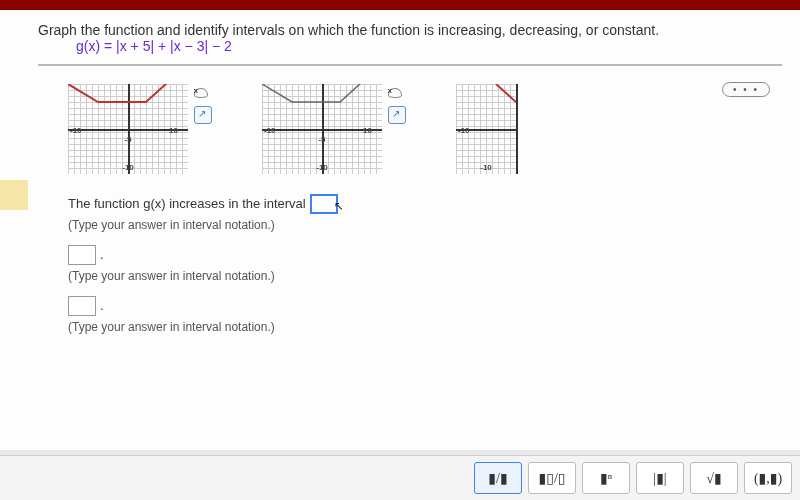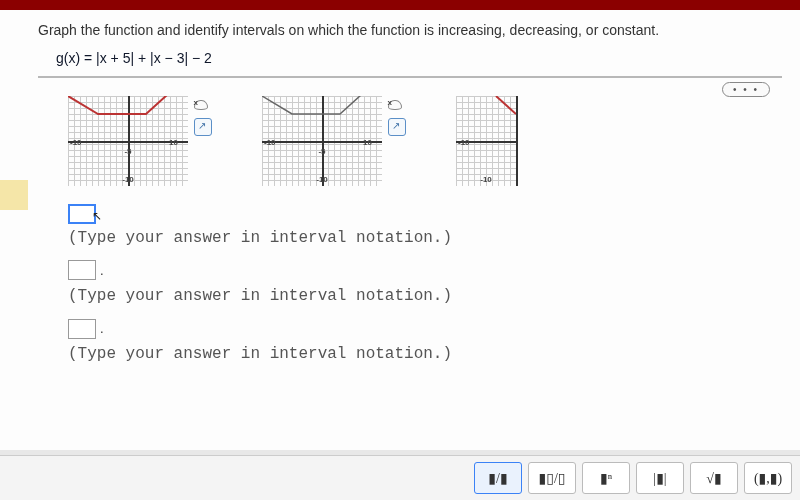--- a/index.html
+++ b/index.html
@@ -26,26 +26,25 @@
     position: absolute;
     left: 0;
     top: 170px;
     width: 28px;
     height: 30px;
     background: #f5e6a8;
   }
   .question-text {
     font-size: 14px;
     color: #333;
-    margin-bottom: 12px;
   }
   .equation {
     font-size: 14px;
-    color: #0f172a;
-    margin: 0 0 10px 18px;
+    color: #6d28d9;
+    margin: 0 0 10px 38px;
   }
   .hr-line {
     border: none;
     border-top: 2px solid #b8b8b8;
     margin-bottom: 12px;
   }
   .more-pill {
     position: absolute;
     right: 30px;
     top: 72px;
@@ -151,25 +150,24 @@
   }
   .input-box.gray { border: 1px solid #999; }
   .cursor-icon {
     position: absolute;
     right: -8px;
     bottom: -6px;
     font-size: 12px;
     color: #222;
   }
   .hint {
-    font-size: 16px;
+    font-size: 12px;
     color: #555;
     margin-bottom: 6px;
     margin-left: 0;
-    font-family: Liberation Mono, monospace;
   }
   .toolbar {
     position: absolute;
     bottom: 0;
     left: 0;
     right: 0;
     height: 45px;
     background: #f4f4f4;
     border-top: 1px solid #ccc;
     display: flex;
@@ -259,20 +257,21 @@
         <svg class="plot" viewBox="0 0 60 90">
           <polyline points="40,0 60,18" fill="none" stroke="#b33" stroke-width="2"></polyline>
         </svg>
       </div>
     </div>
 
   </div>
 
   <div class="answer-block">
     <div class="answer-line">
+      <span>The function g(x) increases in the interval</span>
       <span class="input-box">
         <span class="cursor-icon">↖</span>
       </span>
     </div>
     <div class="hint">(Type your answer in interval notation.)</div>
 
     <div class="answer-line">
       <span class="input-box gray"></span>.
     </div>
     <div class="hint">(Type your answer in interval notation.)</div>

